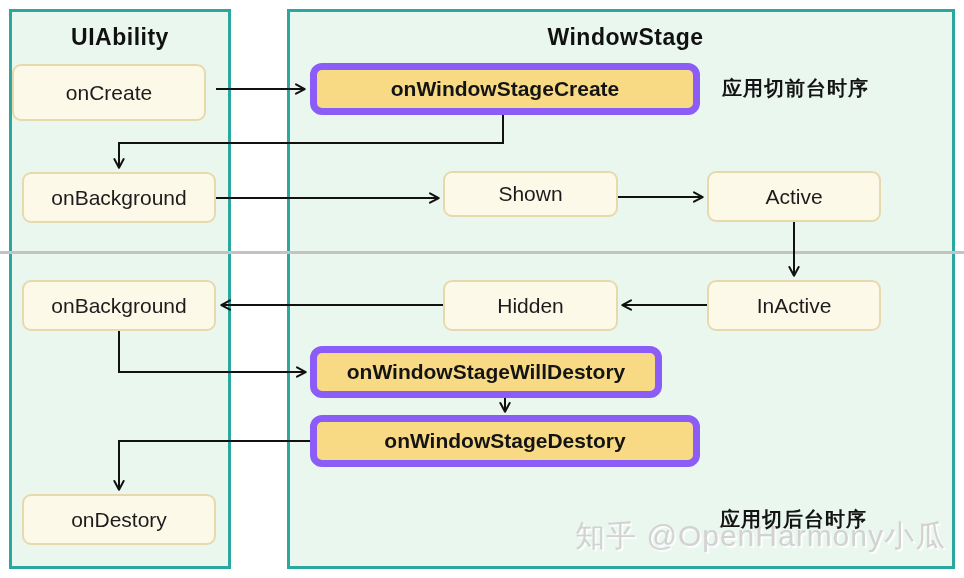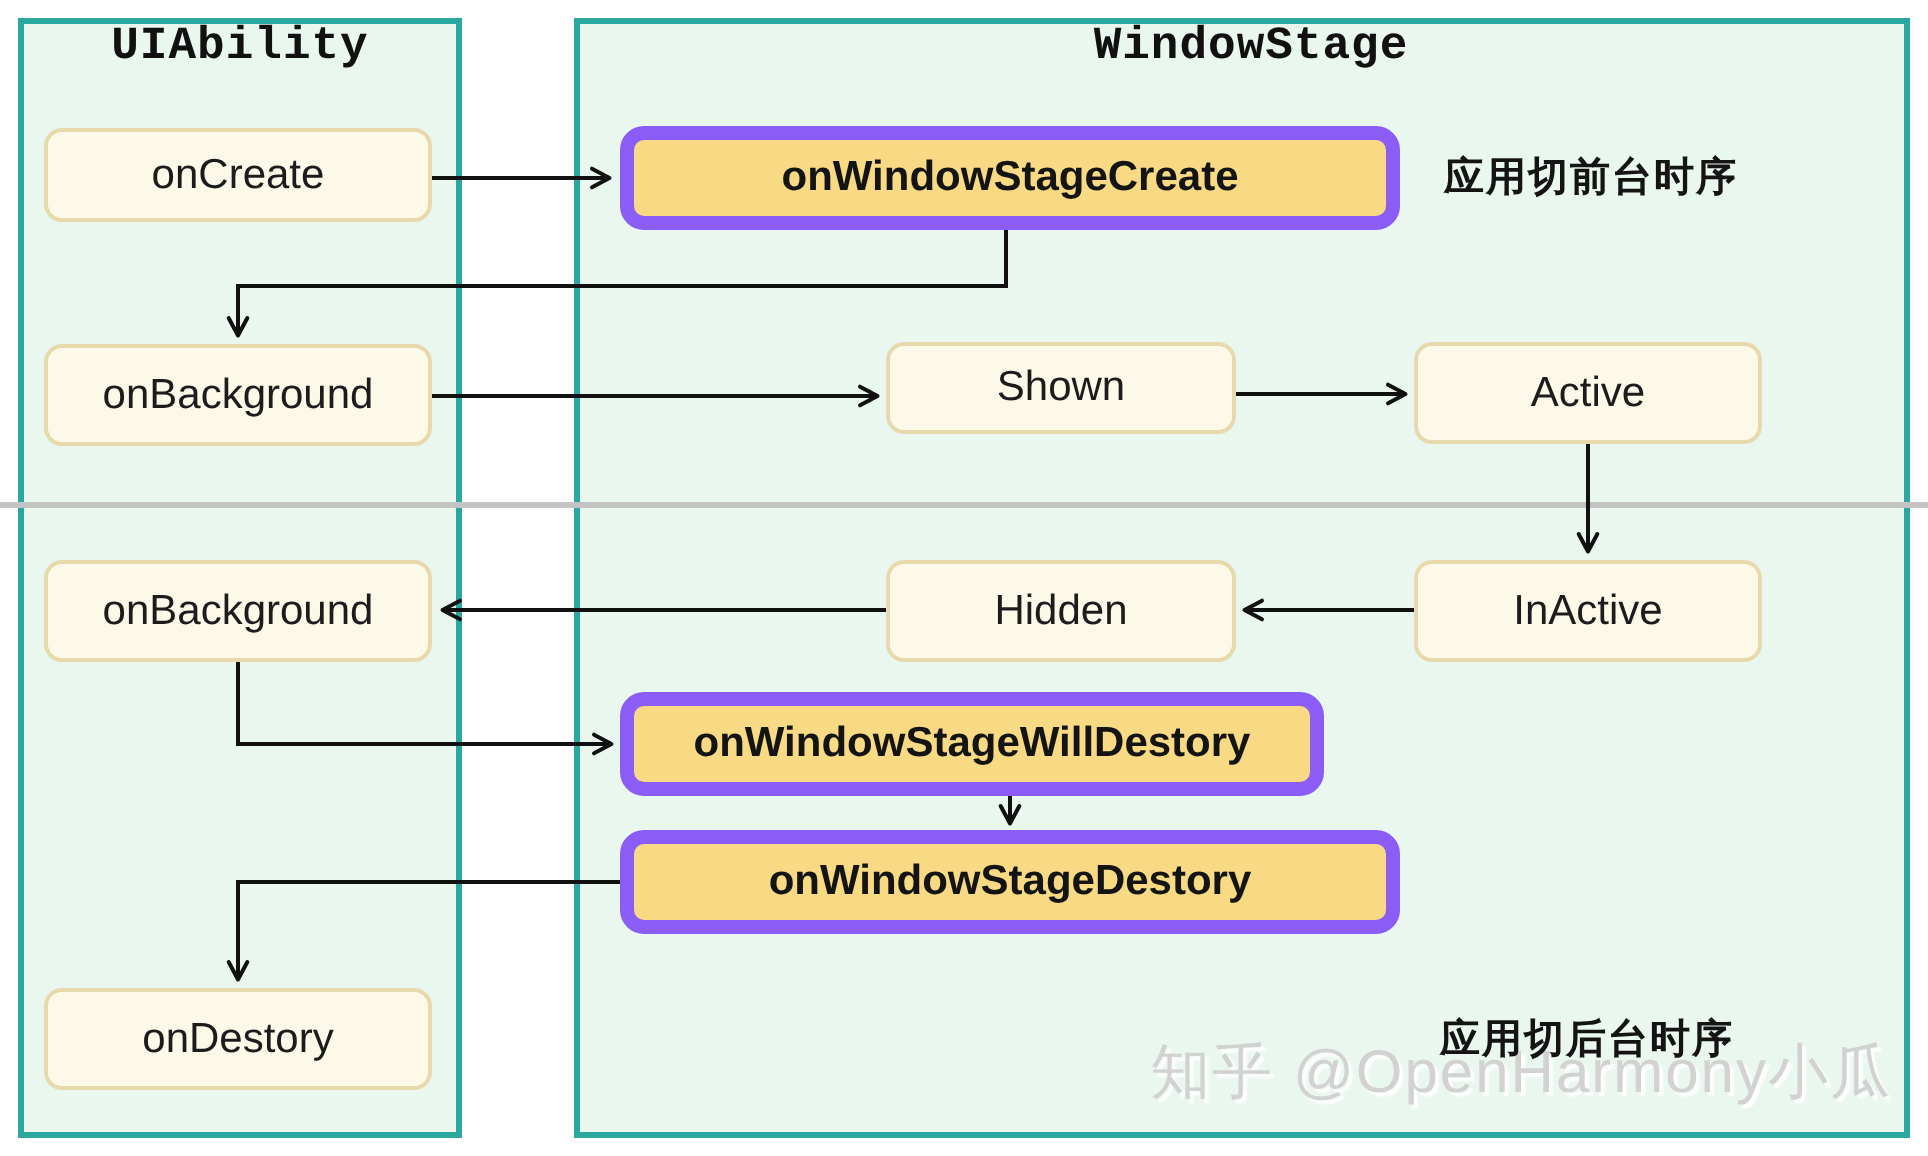--- a/index.html
+++ b/index.html
@@ -7,39 +7,39 @@
     position:relative; width:964px; height:578px; background:#ffffff;
     font-family:"Liberation Sans","DejaVu Sans",sans-serif; overflow:hidden;
   }
   .panel {
     position:absolute; box-sizing:border-box;
     border:3px solid #2aa79e; background:#eaf7ef; z-index:1;
   }
   .panel-left  { left:9px;  top:9px; width:222px; height:560px; }
   .panel-right { left:287px; top:9px; width:668px; height:560px; }
   .panel-title {
-    position:absolute; left:0; top:10px; width:100%; text-align:center;
-    font-size:23px; font-weight:bold; color:#111; z-index:2; letter-spacing:0.5px;font-family:Liberation Mono, monospace;
+    position:absolute; left:0; top:24px; width:100%; text-align:center;
+    font-size:23px; font-weight:bold; color:#111; z-index:2; letter-spacing:0.5px;
   }
   .divider {
     position:absolute; left:0; top:251px; width:964px; height:3px;
     background:#c3c3c3; z-index:2;
   }
   .node {
     position:absolute; box-sizing:border-box; z-index:4;
     background:#fdf9e9; border:2px solid #e8d9ad; border-radius:9px;
     display:flex; align-items:center; justify-content:center;
     font-size:21px; color:#1c1c1c;
   }
   .node.hl {
     background:#f8da85; border:7px solid #8b5cf6; border-radius:12px;
     font-weight:bold; color:#141414;
   }
   
-  .n-oncreate     { left:22px; top:64px;  width:194px; height:47px; }
+  .n-oncreate     { left:12px; top:64px;  width:194px; height:57px; }
   .n-onforeground { left:22px; top:172px; width:194px; height:51px; }
   .n-onbackground { left:22px; top:280px; width:194px; height:51px; }
   .n-ondestory    { left:22px; top:494px; width:194px; height:51px; }
   
   .n-wscreate     { left:310px; top:63px;  width:390px; height:52px; }
   .n-shown        { left:443px; top:171px; width:175px; height:46px; }
   .n-active       { left:707px; top:171px; width:174px; height:51px; }
   .n-hidden       { left:443px; top:280px; width:175px; height:51px; }
   .n-inactive     { left:707px; top:280px; width:174px; height:51px; }
   .n-wswilldestory{ left:310px; top:346px; width:352px; height:52px; }

